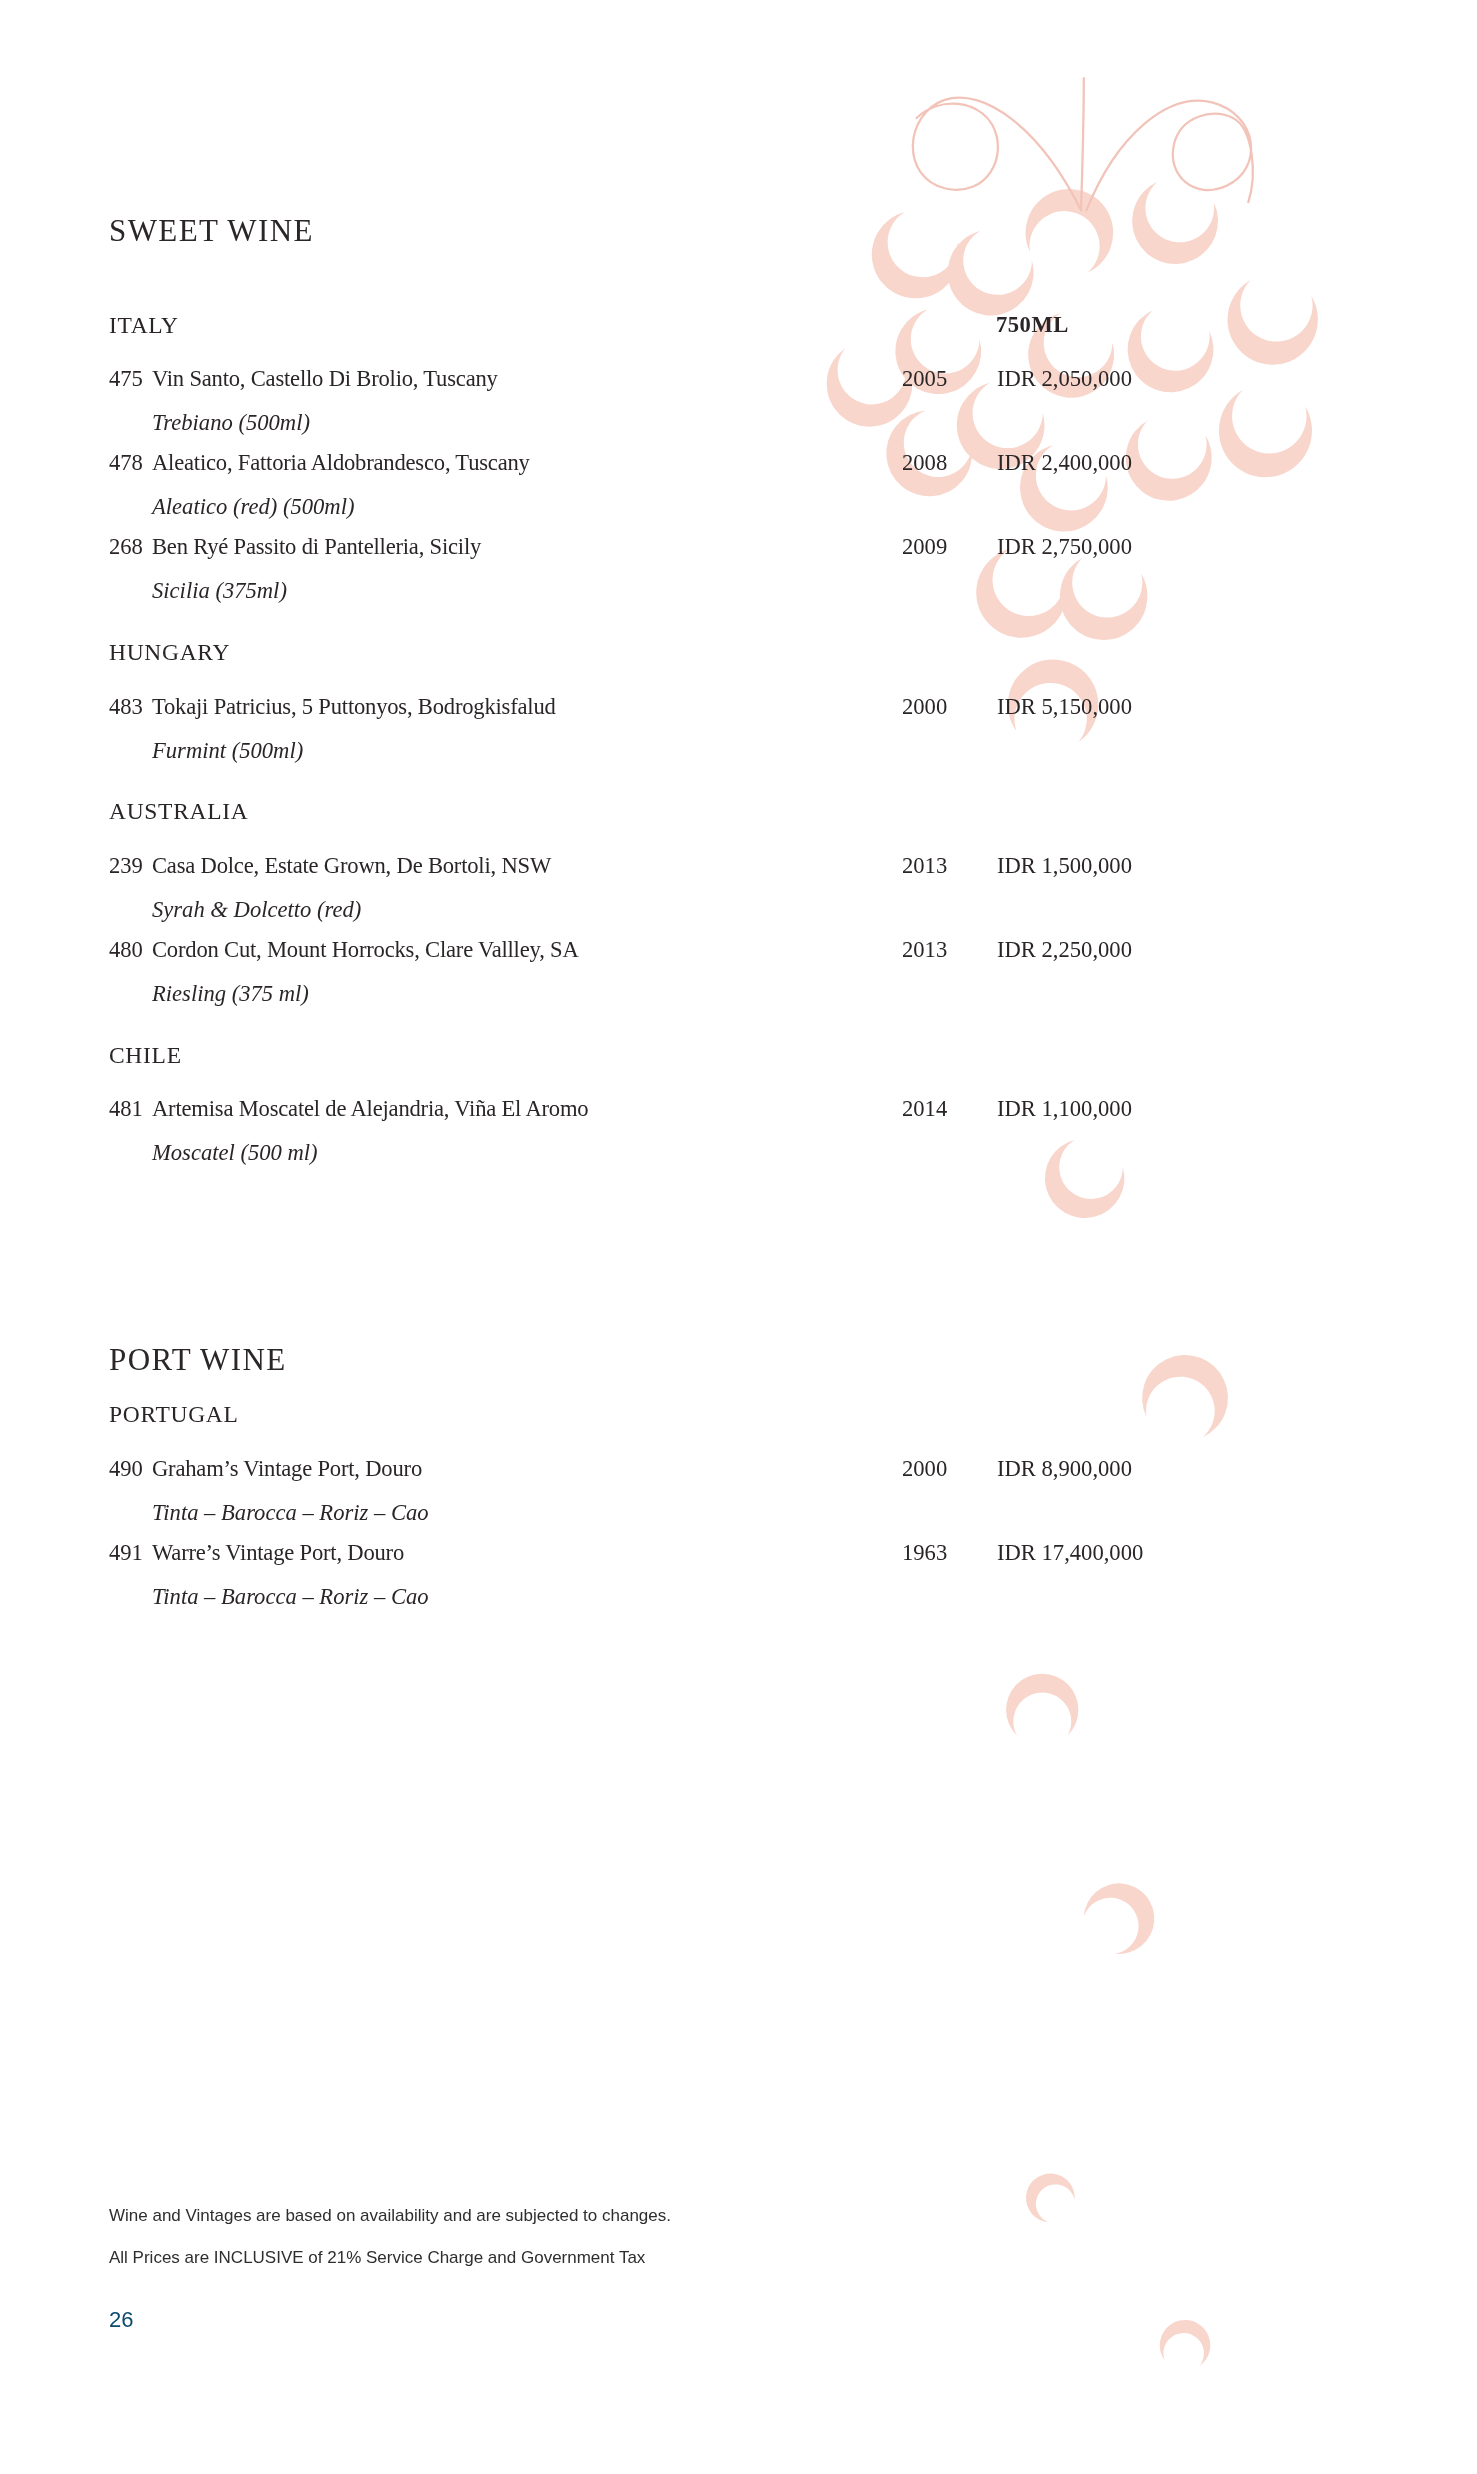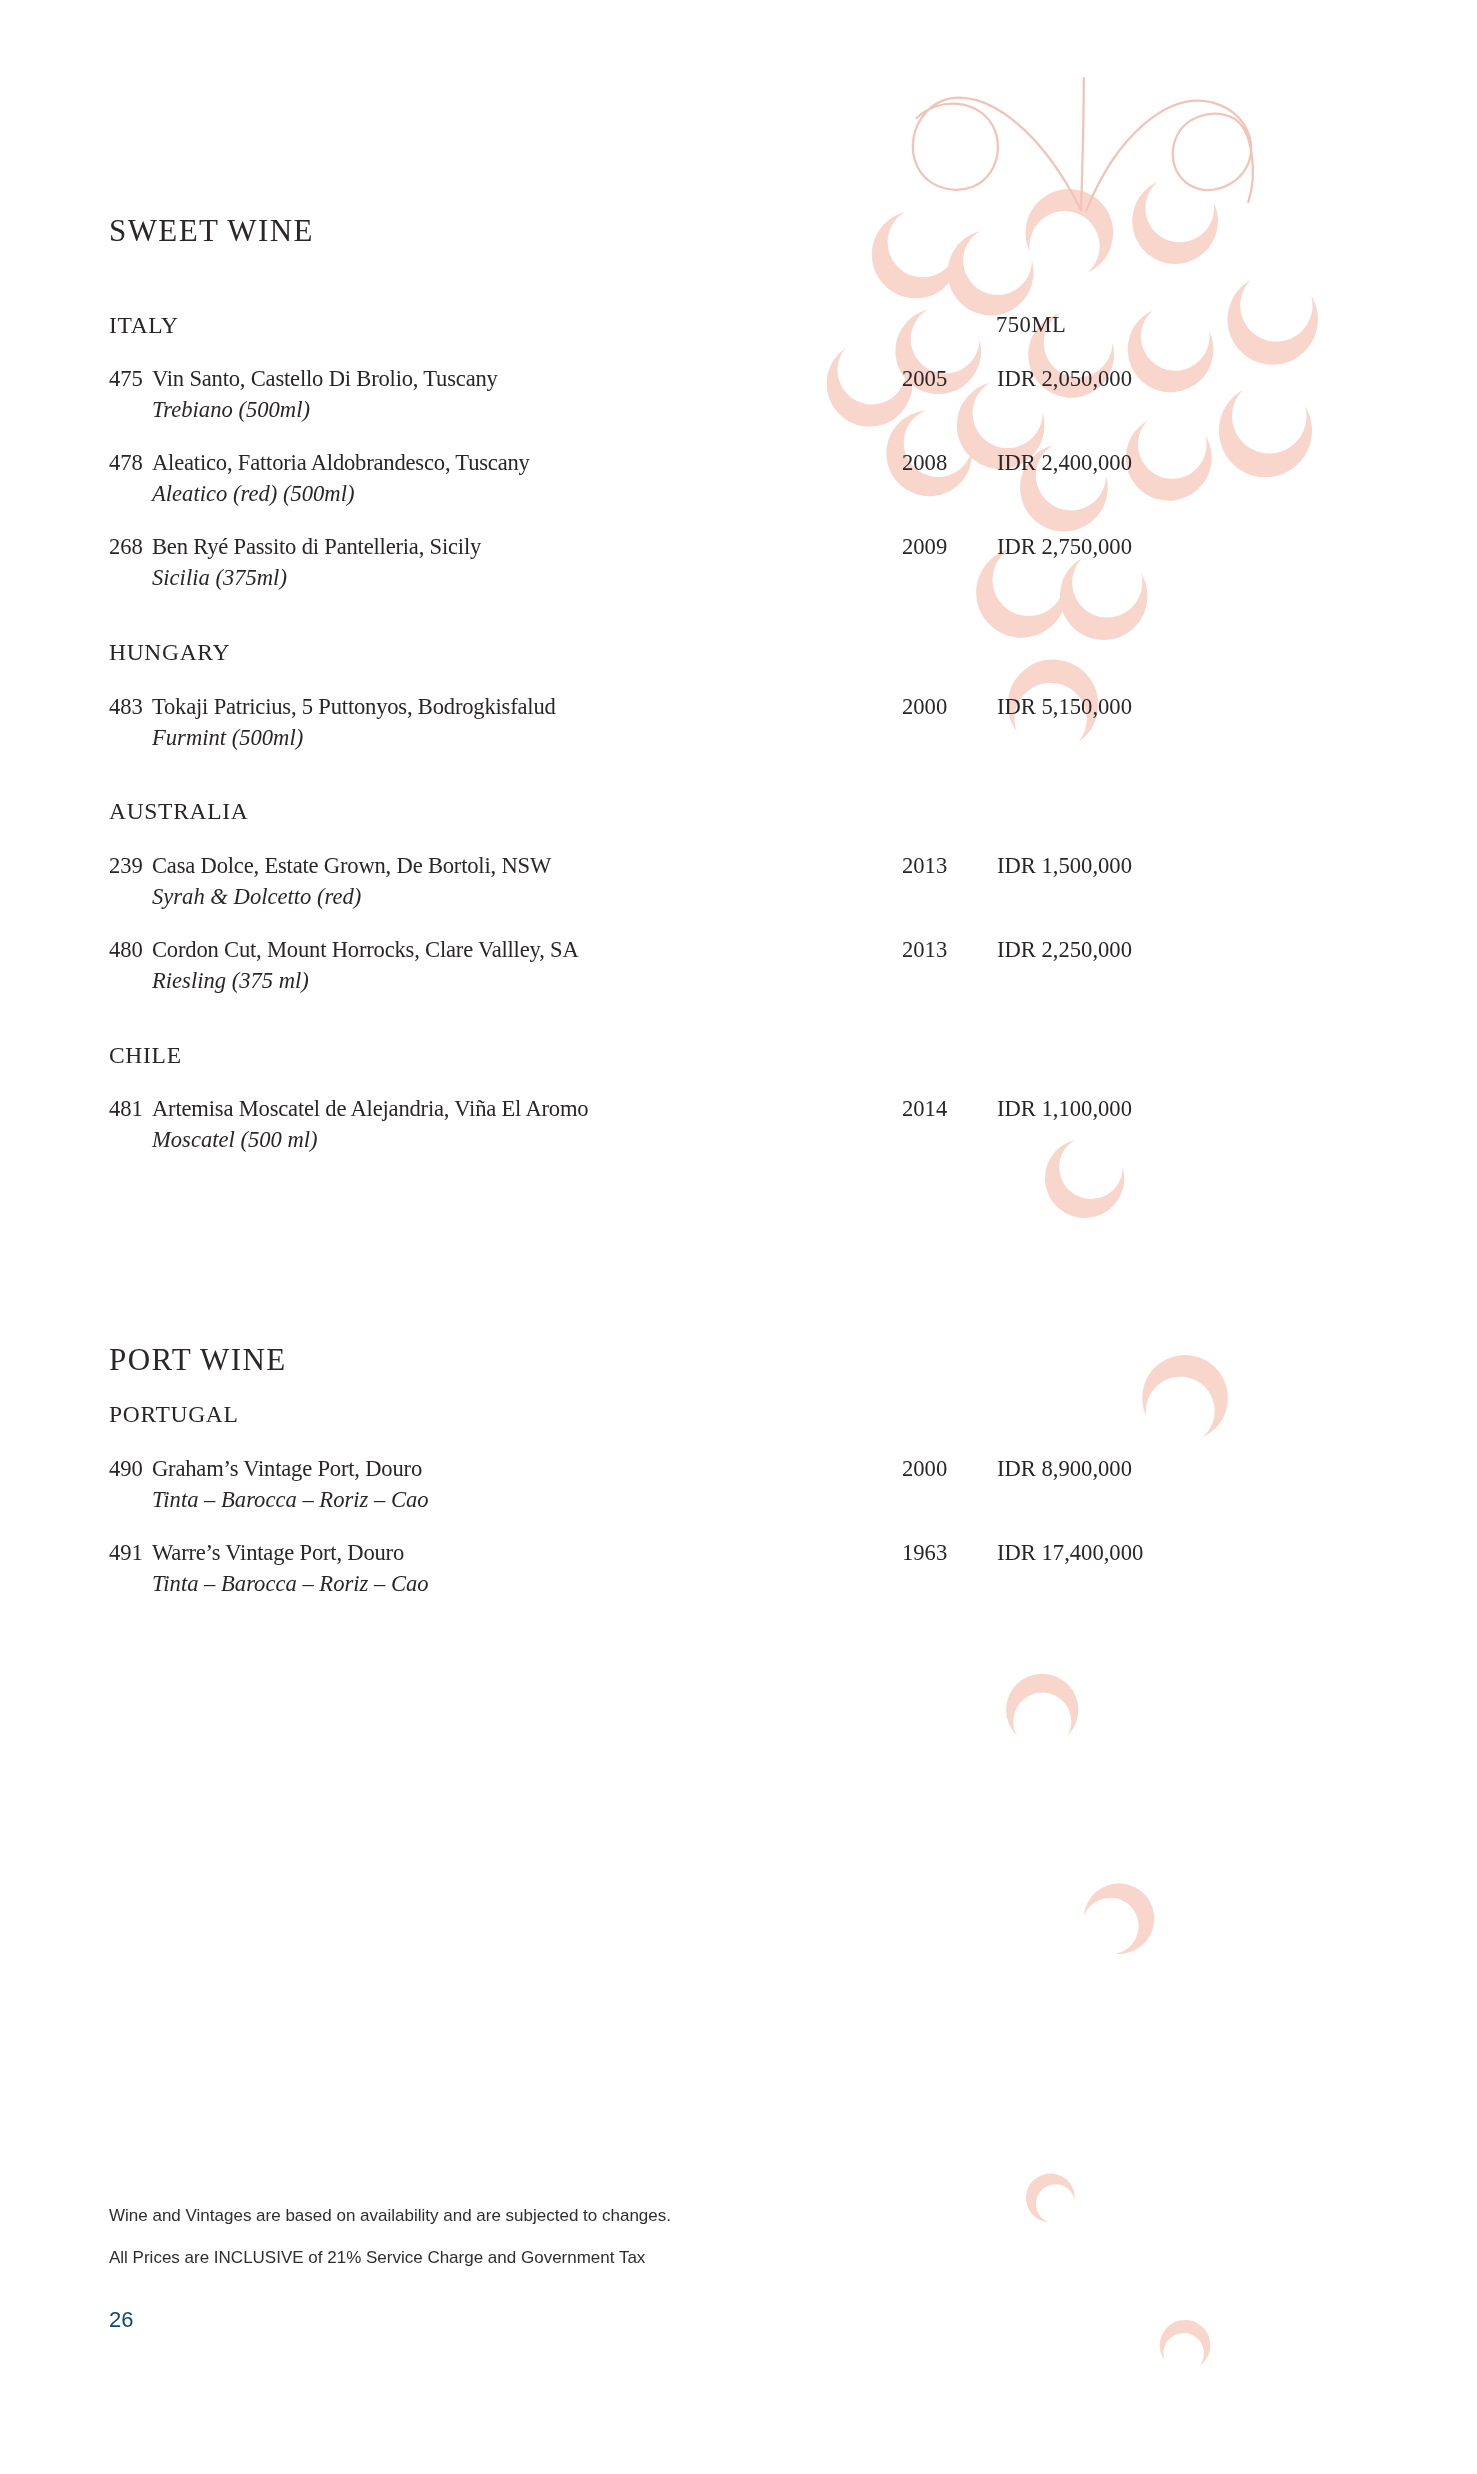--- a/index.html
+++ b/index.html
@@ -2,25 +2,25 @@
 <html style="font-size:14.5px"><head>
 <meta charset="utf-8">
 <style>
   html,body{margin:0;padding:0;background:#ffffff;}
   .page{position:relative;width:1477px;height:2475px;background:#fff;overflow:hidden;
         font-family:"Liberation Serif","DejaVu Serif",serif;color:#2a2526;padding-left:36px;}
   .decor{position:absolute;left:0;top:0;z-index:0;pointer-events:none;}
   .content{position:absolute;left:0;top:0;width:100%;height:100%;z-index:1;}
   .section-title{position:absolute;left:109px;font-size:31px;letter-spacing:1.4px;color:#2b2627;white-space:nowrap;}
   .country{position:absolute;left:109px;font-size:23.5px;letter-spacing:0.7px;white-space:nowrap;}
-  .size-header{position:absolute;left:996px;font-size:22.6px;letter-spacing:0.5px;}
+  .size-header{position:absolute;left:996px;font-size:22.6px;letter-spacing:0.5px;font-weight:bold;}
   .item-row{position:absolute;left:109px;width:1266px;font-size:22.6px;}
   .item-row .no{position:absolute;left:0;top:0;}
   .item-row .name{position:absolute;left:43px;top:0;white-space:nowrap;letter-spacing:-0.2px;}
-  .item-row .detail{position:absolute;left:43px;top:31px;font-style:italic;white-space:nowrap;}
+  .item-row .detail{position:absolute;left:43px;top:44px;font-style:italic;white-space:nowrap;}
   .item-row .year{position:absolute;left:793px;top:0;}
   .item-row .price{position:absolute;left:888px;top:0;white-space:nowrap;}
   .footer-note{position:absolute;left:109px;font-family:"Liberation Sans","DejaVu Sans",sans-serif;
                font-size:17px;color:#2e2e2e;white-space:nowrap;}
   .page-number{position:absolute;left:109px;top:2307px;font-family:"Liberation Sans","DejaVu Sans",sans-serif;
                font-size:22px;color:#0c4a6e;}
 </style>
 </head>
 <body>
 

